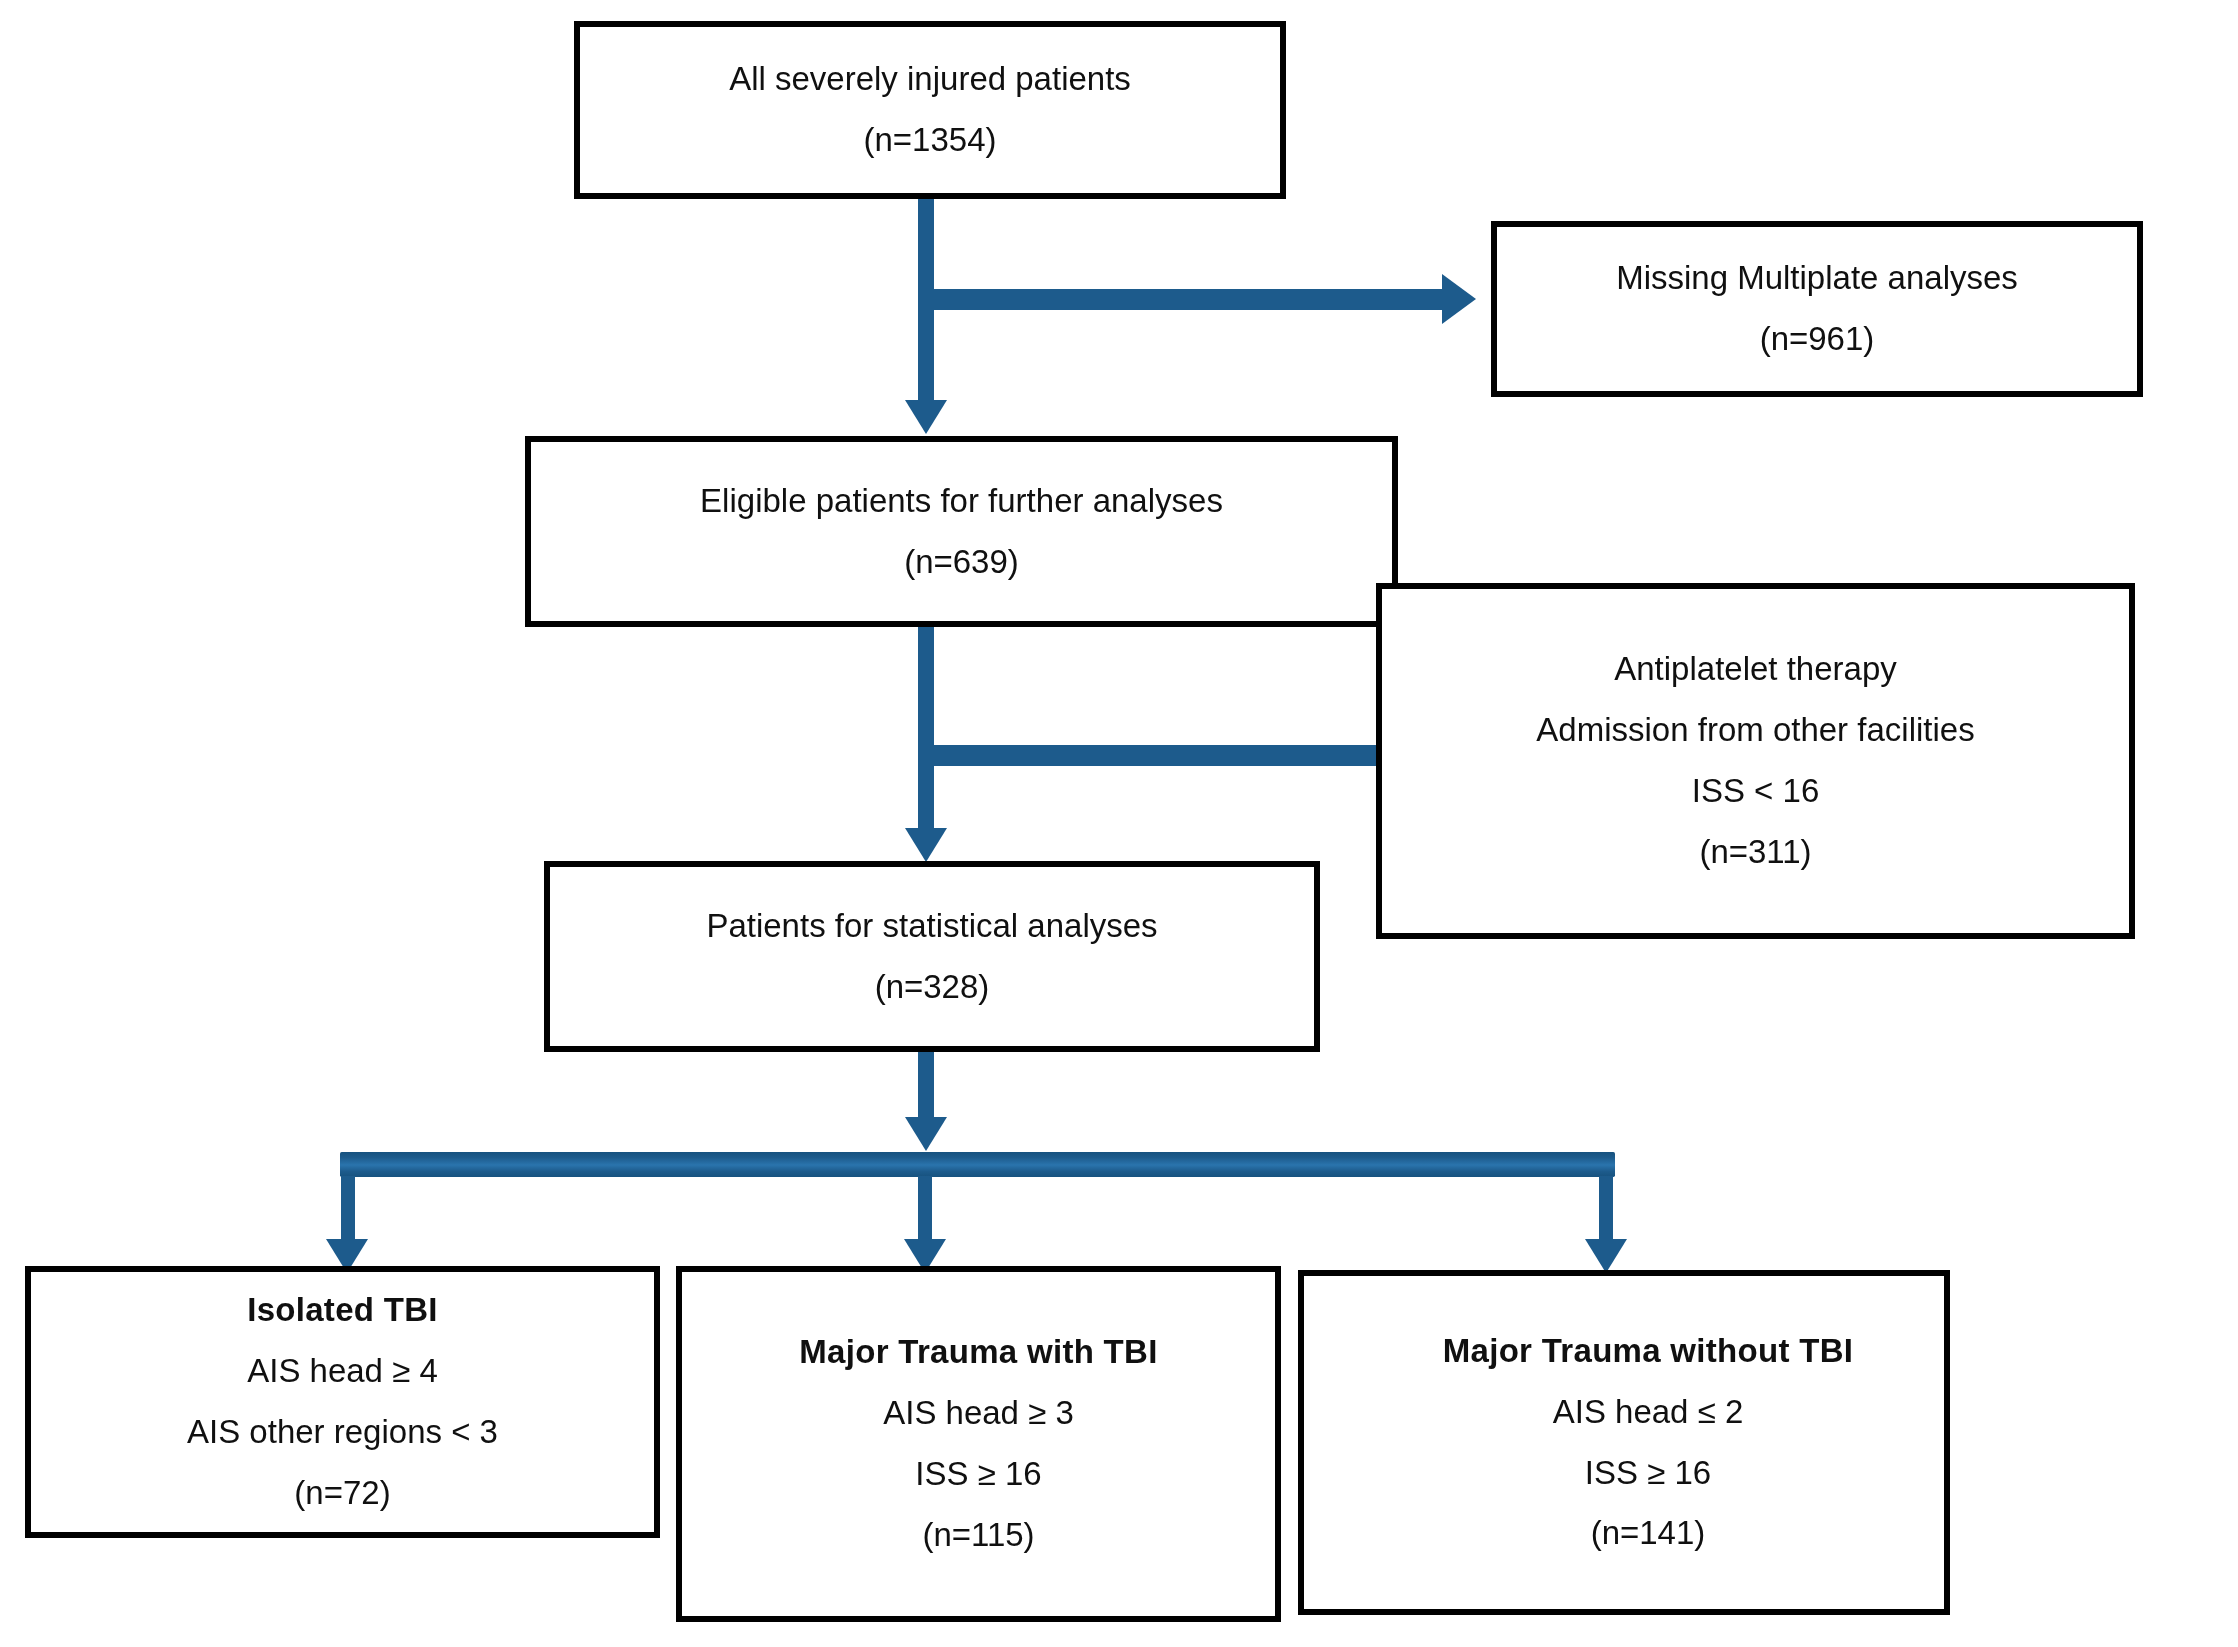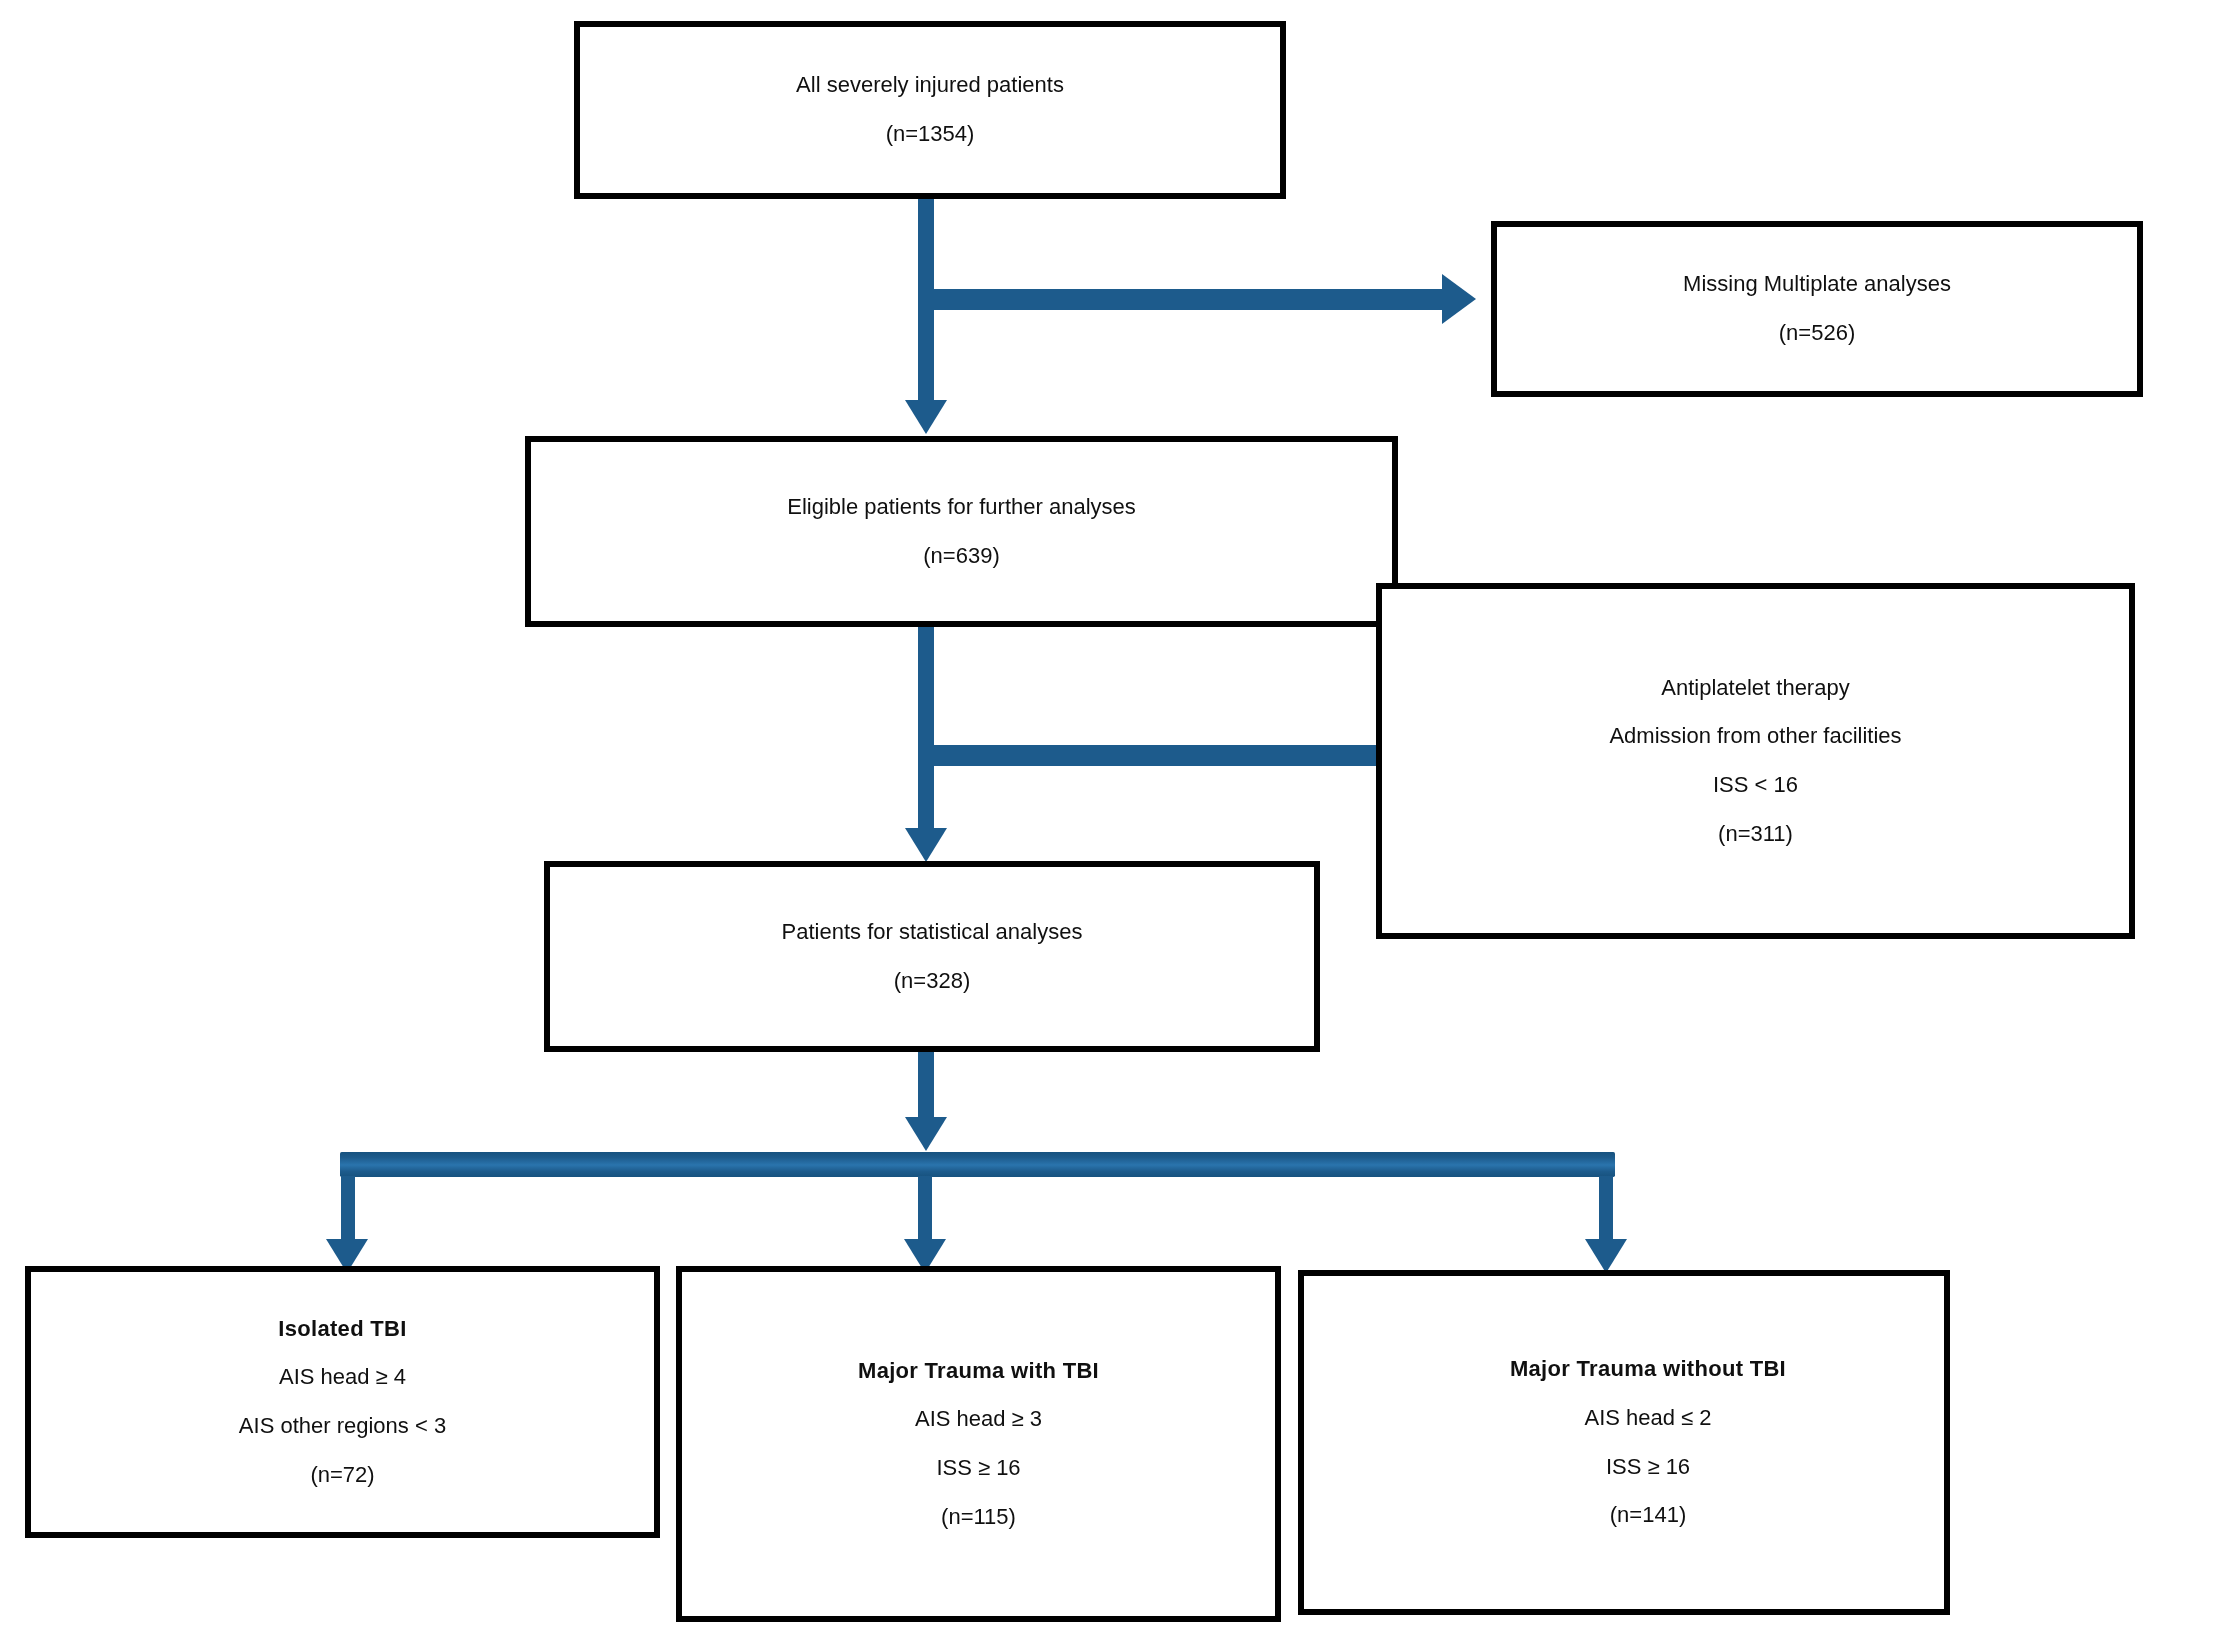--- a/index.html
+++ b/index.html
@@ -10,21 +10,21 @@
     position:absolute;
     box-sizing:border-box;
     background:#ffffff;
     border:6px solid #000000;
     display:flex;
     flex-direction:column;
     align-items:center;
     justify-content:center;
     text-align:center;
     color:#101010;
-    font-size:22px;
+    font-size:33px;
     line-height:1.12;
   }
   .node .ln{display:block;white-space:nowrap;}
   .node .ln.gap{margin-top:24px;}
   .node .ln.title{font-weight:bold;letter-spacing:0.3px;}
 
   
   .vbar{position:absolute;background:#1d5b8c;}
   .hbar{position:absolute;background:#1d5b8c;}
   .bus{position:absolute;background:#1d5b8c;border-radius:1.7px;
@@ -73,21 +73,21 @@
   <div class="vbar" style="left:1599px;top:1176px;width:14.4px;height:66px;"></div>
   <div class="arrowdown" style="left:1585px;top:1239px;"></div>
 
   <div class="node" style="left:574px;top:21px;width:712px;height:178px;">
     <span class="ln">All severely injured patients</span>
     <span class="ln gap">(n=1354)</span>
   </div>
 
   <div class="node" style="left:1491px;top:221px;width:652px;height:176px;">
     <span class="ln">Missing Multiplate analyses</span>
-    <span class="ln gap">(n=526)</span>
+    <span class="ln gap">(n=961)</span>
   </div>
 
   <div class="node" style="left:525px;top:436px;width:873px;height:191px;">
     <span class="ln">Eligible patients for further analyses</span>
     <span class="ln gap">(n=639)</span>
   </div>
 
   <div class="node" style="left:1376px;top:583px;width:759px;height:356px;">
     <span class="ln">Antiplatelet therapy</span>
     <span class="ln gap">Admission from other facilities</span>

